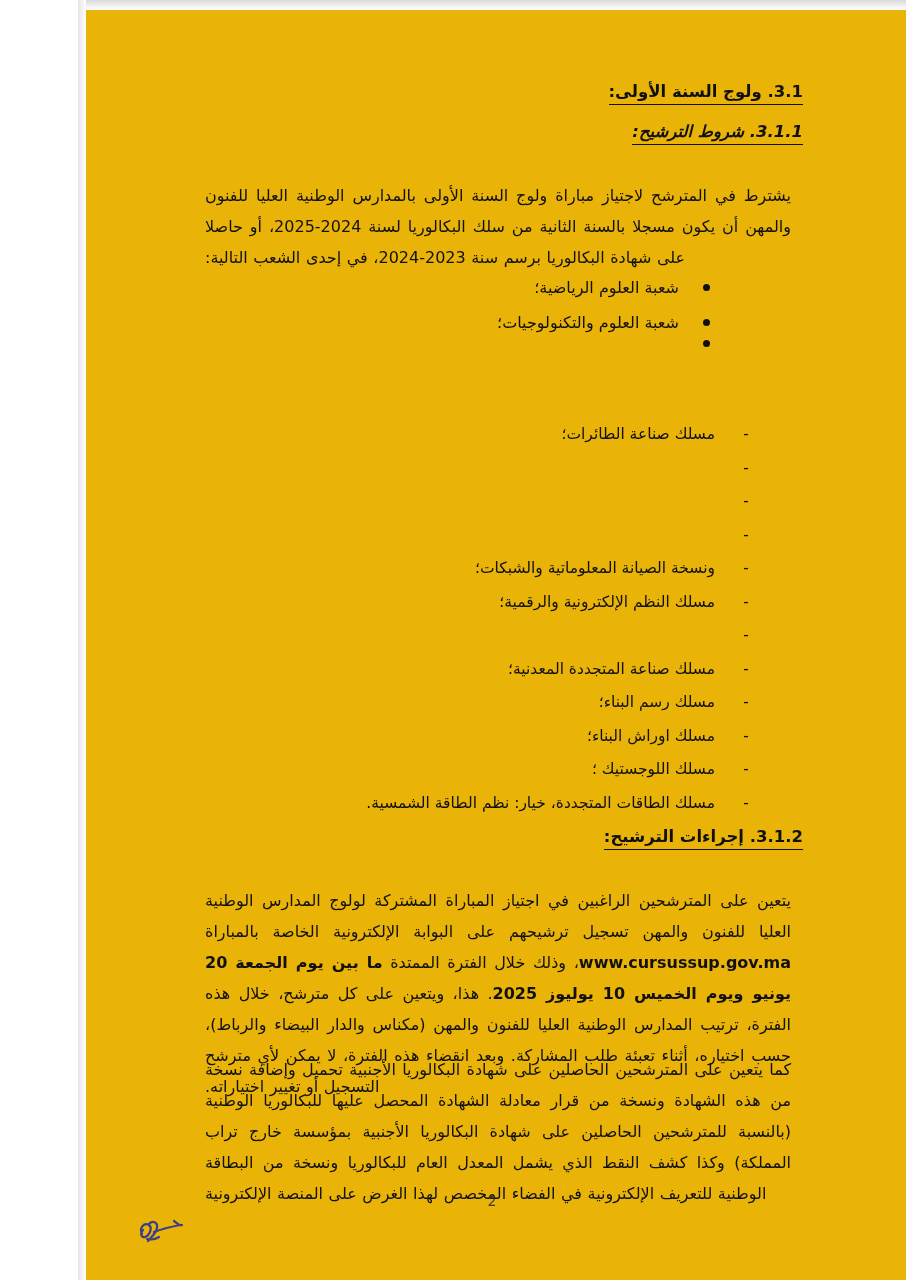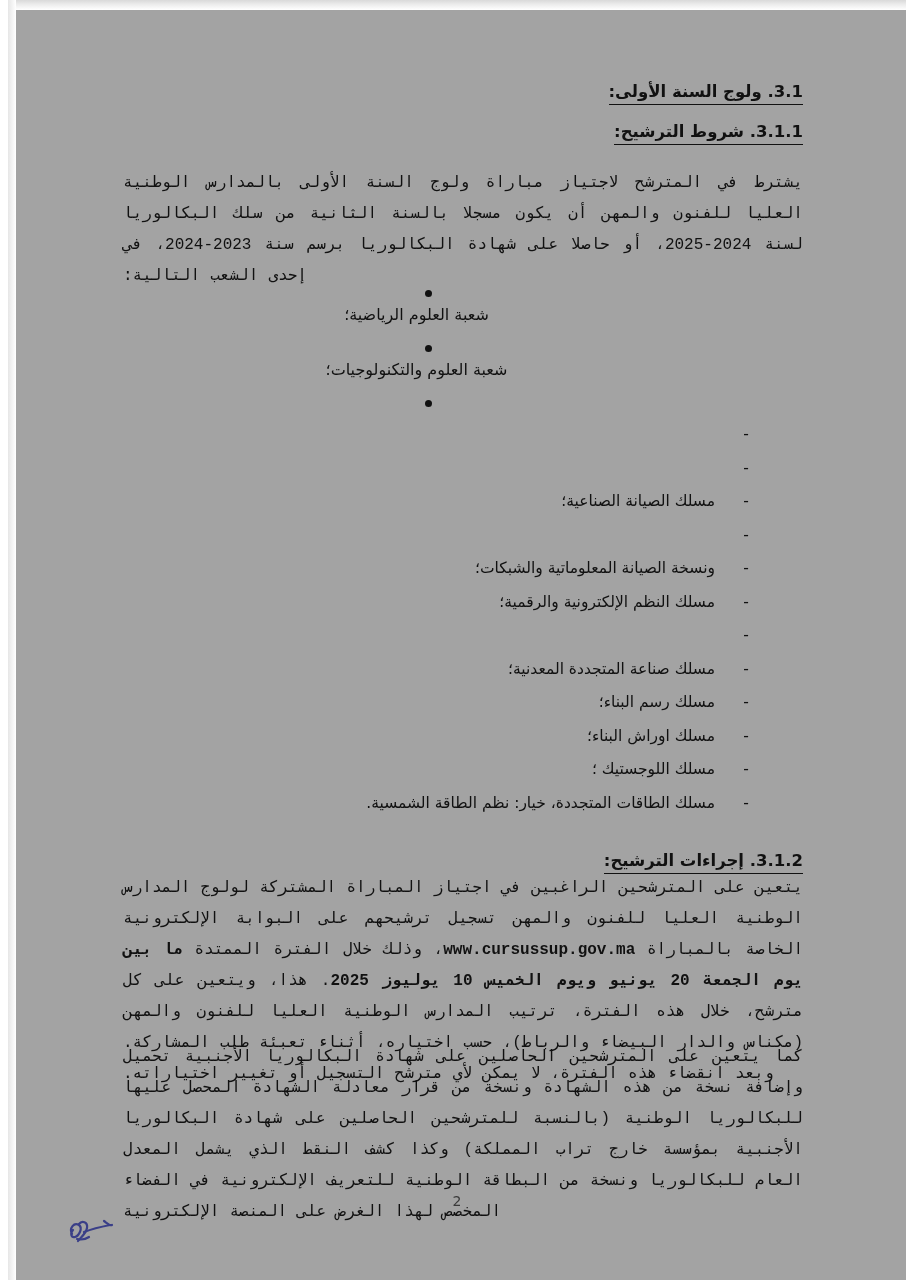--- a/index.html
+++ b/index.html
@@ -3,23 +3,23 @@
 <meta charset="utf-8">
 <title>Document Page 2</title>
 <style>
   html, body {
     margin: 0;
     padding: 0;
     background: #ffffff;
   }
   .page {
     position: relative;
-    width: 898px;
+    width: 828px;
     height: 1280px;
-    background: #a3a3a3;
+    background: #eab308;
     overflow: hidden;
     font-family: "DejaVu Sans", "Liberation Sans", sans-serif;
     color: #111111;
     box-sizing: border-box;
   }
   
   .scan-edge-top {
     position: absolute;
     top: 0; left: 0;
     width: 906px;
@@ -51,35 +51,34 @@
     line-height: 1.25;
     margin: 0;
     white-space: nowrap;
   }
   .heading .h-txt {
     display: inline-block;
     border-bottom: 1.4px solid #111111;
     padding-bottom: 1px;
   }
   #heading-1-wrap { position: absolute; top: 82px;  right: 0; }
-  #heading-2-wrap { position: absolute; top: 122px; right: 0; }
-  #heading-3-wrap { position: absolute; top: 827px; right: 0; margin-top: 24px; }
+  #heading-2-wrap { position: absolute; top: 122px; right: 0; font-style: italic; }
+  #heading-3-wrap { position: absolute; top: 827px; right: 0; }
 
   
   .para {
     position: absolute;
     right: 0;
     left: 0;
     text-align: justify;
     text-align-last: left;
     font-size: 16px;
     line-height: 31px;
-    margin: 0;
+    margin: 12px;
     word-spacing: 0.5px;
-    font-family: Liberation Mono, monospace;
   }
   .para b { font-weight: bold; }
   .para .ltr { direction: ltr; unicode-bidi: embed; font-weight: bold; }
 
   #para-intro   { top: 168px; }
   #para-proc-1  { top: 873px; }
   #para-proc-2  { top: 1042px; }
 
   
   .bullet-list {
@@ -94,25 +93,23 @@
   .bullet-item {
     position: relative;
     text-align: center;
     font-size: 16px;
     line-height: 35px;
     height: 35px;
     padding-right: 0;
   }
   .bullet-row {
     display: flex;
-    flex-direction: column;
     align-items: center;
     justify-content: flex-start;
     padding-right: 93px;   
-    margin-top: 20px;
   }
   .bullet-dot {
     width: 7px;
     height: 7px;
     background: #111111;
     border-radius: 50%;
     flex: 0 0 auto;
     margin-left: 24px;
   }
   .bullet-text { flex: 0 0 auto; white-space: nowrap; }
@@ -202,27 +199,27 @@
       <li class="bullet-item">
         <div class="bullet-row">
           <span class="bullet-dot"></span>
         </div>
       </li>
     </ul>
 
     <ul class="dash-list">
       <li class="dash-item">
         <span class="dash-mark">-</span>
-      </li>
-      <li class="dash-item">
-        <span class="dash-mark">-</span>
-      </li>
-      <li class="dash-item">
-        <span class="dash-mark">-</span>
-        <span class="dash-text">مسلك الصيانة الصناعية؛</span>
+        <span class="dash-text">مسلك صناعة الطائرات؛</span>
+      </li>
+      <li class="dash-item">
+        <span class="dash-mark">-</span>
+      </li>
+      <li class="dash-item">
+        <span class="dash-mark">-</span>
       </li>
       <li class="dash-item">
         <span class="dash-mark">-</span>
       </li>
       <li class="dash-item">
         <span class="dash-mark">-</span>
         <span class="dash-text">ونسخة الصيانة المعلوماتية والشبكات؛</span>
       </li>
       <li class="dash-item">
         <span class="dash-mark">-</span>

